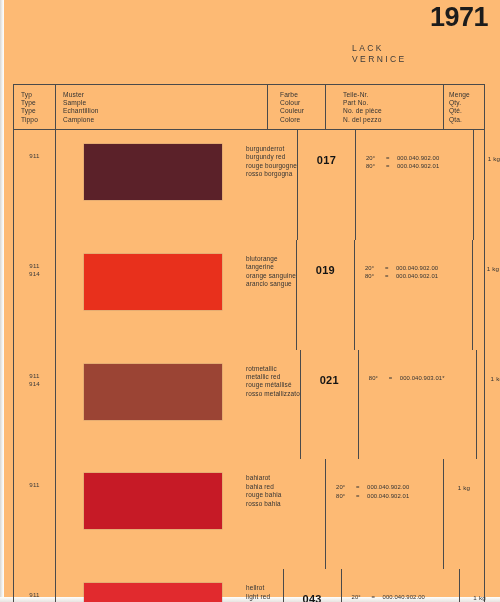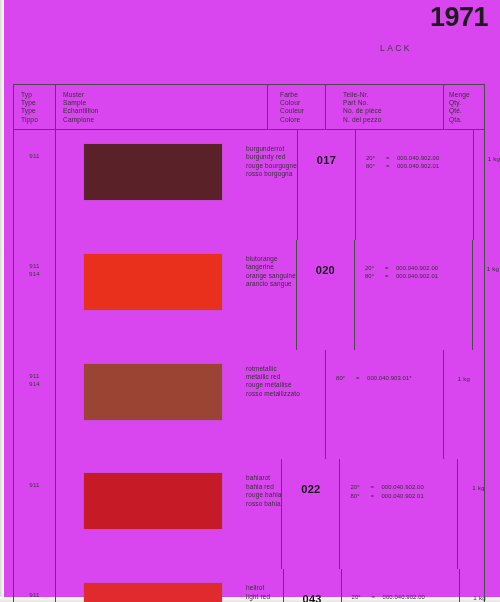--- a/index.html
+++ b/index.html
@@ -13,21 +13,21 @@
     position: relative;
     font-family: "Liberation Sans", sans-serif;
     color: #2b2b2b;
     overflow: hidden;
   }
 
   
   .page {
     position: absolute;
     inset: 0;
-    background: #d946ef;
+    background: #fdba74;
   }
   .scan-edge-left {
     position: absolute;
     left: 0; top: 0; bottom: 0;
     width: 4px;
     background: linear-gradient(90deg,#d8d6d2 0%, #f4f3f0 60%, #fefefc 100%);
   }
   .scan-edge-bottom {
     position: absolute;
     left: 0; right: 0; bottom: 0;
@@ -54,21 +54,20 @@
   }
   .lang-stack {
     padding-left: 24px;
   }
   .lang-line {
     font-size: 8.5px;
     letter-spacing: 2.4px;
     color: #3a3a3a;
     line-height: 10.5px;
     font-weight: normal;
-    margin-left: 28px;
   }
 
   
   .sheet {
     position: absolute;
     left: 13px;
     top: 84px;
     width: 472px;
     height: 596px;
     border: 1px solid #4a4a4a;
@@ -195,20 +194,21 @@
 <body>
 
 <div class="page">
   <div class="scan-edge-left"></div>
   <div class="scan-edge-bottom"></div>
 
   <div class="masthead">
     <div class="year">1971</div>
     <div class="lang-stack">
         <div class="lang-line">LACK</div>
+        <div class="lang-line">VERNICE</div>
       </div>
   </div>
 
   <div class="sheet">
     <div class="thead">
       <div class="c-typ">
           <div class="hcell">
             <div class="hline">Typ</div>
             <div class="hline">Type</div>
             <div class="hline">Type</div>
@@ -296,21 +296,21 @@
               <div class="names">
                 <div class="name-line">blutorange</div>
                 <div class="name-line">tangerine</div>
                 <div class="name-line">orange sanguine</div>
                 <div class="name-line">arancio sangue</div>
               </div>
             </div>
           </div>
           <div class="c-farbe">
             <div class="farbe-cell">
-              <div class="farbe-code">020</div>
+              <div class="farbe-code">019</div>
             </div>
           </div>
           <div class="c-teil">
             <div class="teil-cell">
               <div class="pn-row"><span class="pn-temp">20°</span><span class="pn-eq">=</span><span>000.040.902.00</span></div>
               <div class="pn-row"><span class="pn-temp">80°</span><span class="pn-eq">=</span><span>000.040.902.01</span></div>
             </div>
           </div>
           <div class="c-menge">
             <div class="menge-cell">
@@ -329,20 +329,25 @@
             <div class="sample-cell">
               <div class="swatch" style="background: rgb(155, 68, 52);"></div>
               <div class="names">
                 <div class="name-line">rotmetallic</div>
                 <div class="name-line">metallic red</div>
                 <div class="name-line">rouge métallisé</div>
                 <div class="name-line">rosso metallizzato</div>
               </div>
             </div>
           </div>
+          <div class="c-farbe">
+            <div class="farbe-cell">
+              <div class="farbe-code">021</div>
+            </div>
+          </div>
           <div class="c-teil">
             <div class="teil-cell">
               <div class="pn-row"><span class="pn-temp">80°</span><span class="pn-eq">=</span><span>000.040.903.01*</span></div>
             </div>
           </div>
           <div class="c-menge">
             <div class="menge-cell">
               <div class="menge-val">1 kg</div>
             </div>
           </div>
@@ -357,25 +362,20 @@
             <div class="sample-cell">
               <div class="swatch" style="background: rgb(198, 26, 38);"></div>
               <div class="names">
                 <div class="name-line">bahiarot</div>
                 <div class="name-line">bahia red</div>
                 <div class="name-line">rouge bahia</div>
                 <div class="name-line">rosso bahia</div>
               </div>
             </div>
           </div>
-          <div class="c-farbe">
-            <div class="farbe-cell">
-              <div class="farbe-code">022</div>
-            </div>
-          </div>
           <div class="c-teil">
             <div class="teil-cell">
               <div class="pn-row"><span class="pn-temp">20°</span><span class="pn-eq">=</span><span>000.040.902.00</span></div>
               <div class="pn-row"><span class="pn-temp">80°</span><span class="pn-eq">=</span><span>000.040.902.01</span></div>
             </div>
           </div>
           <div class="c-menge">
             <div class="menge-cell">
               <div class="menge-val">1 kg</div>
             </div>

